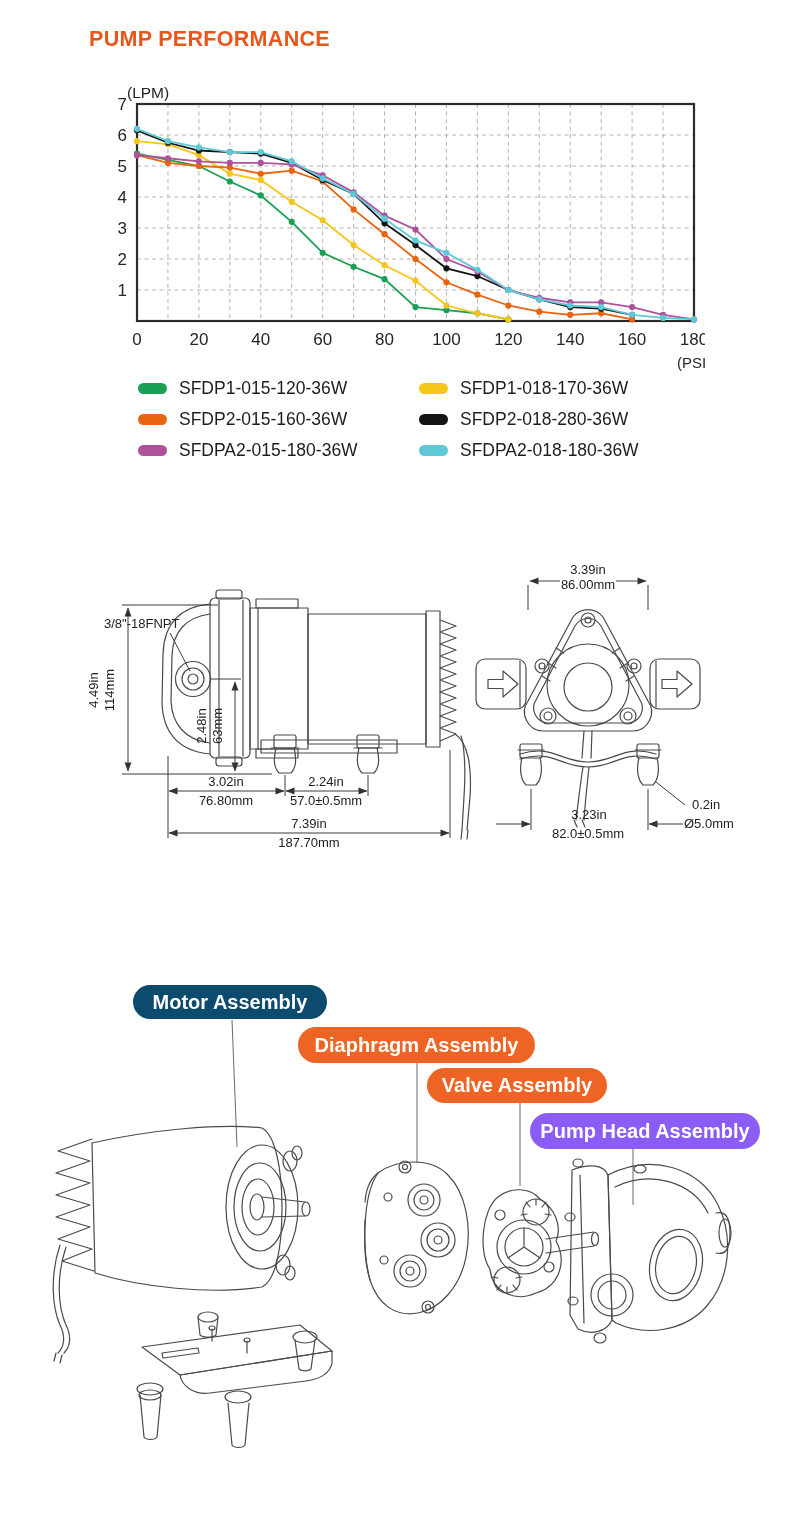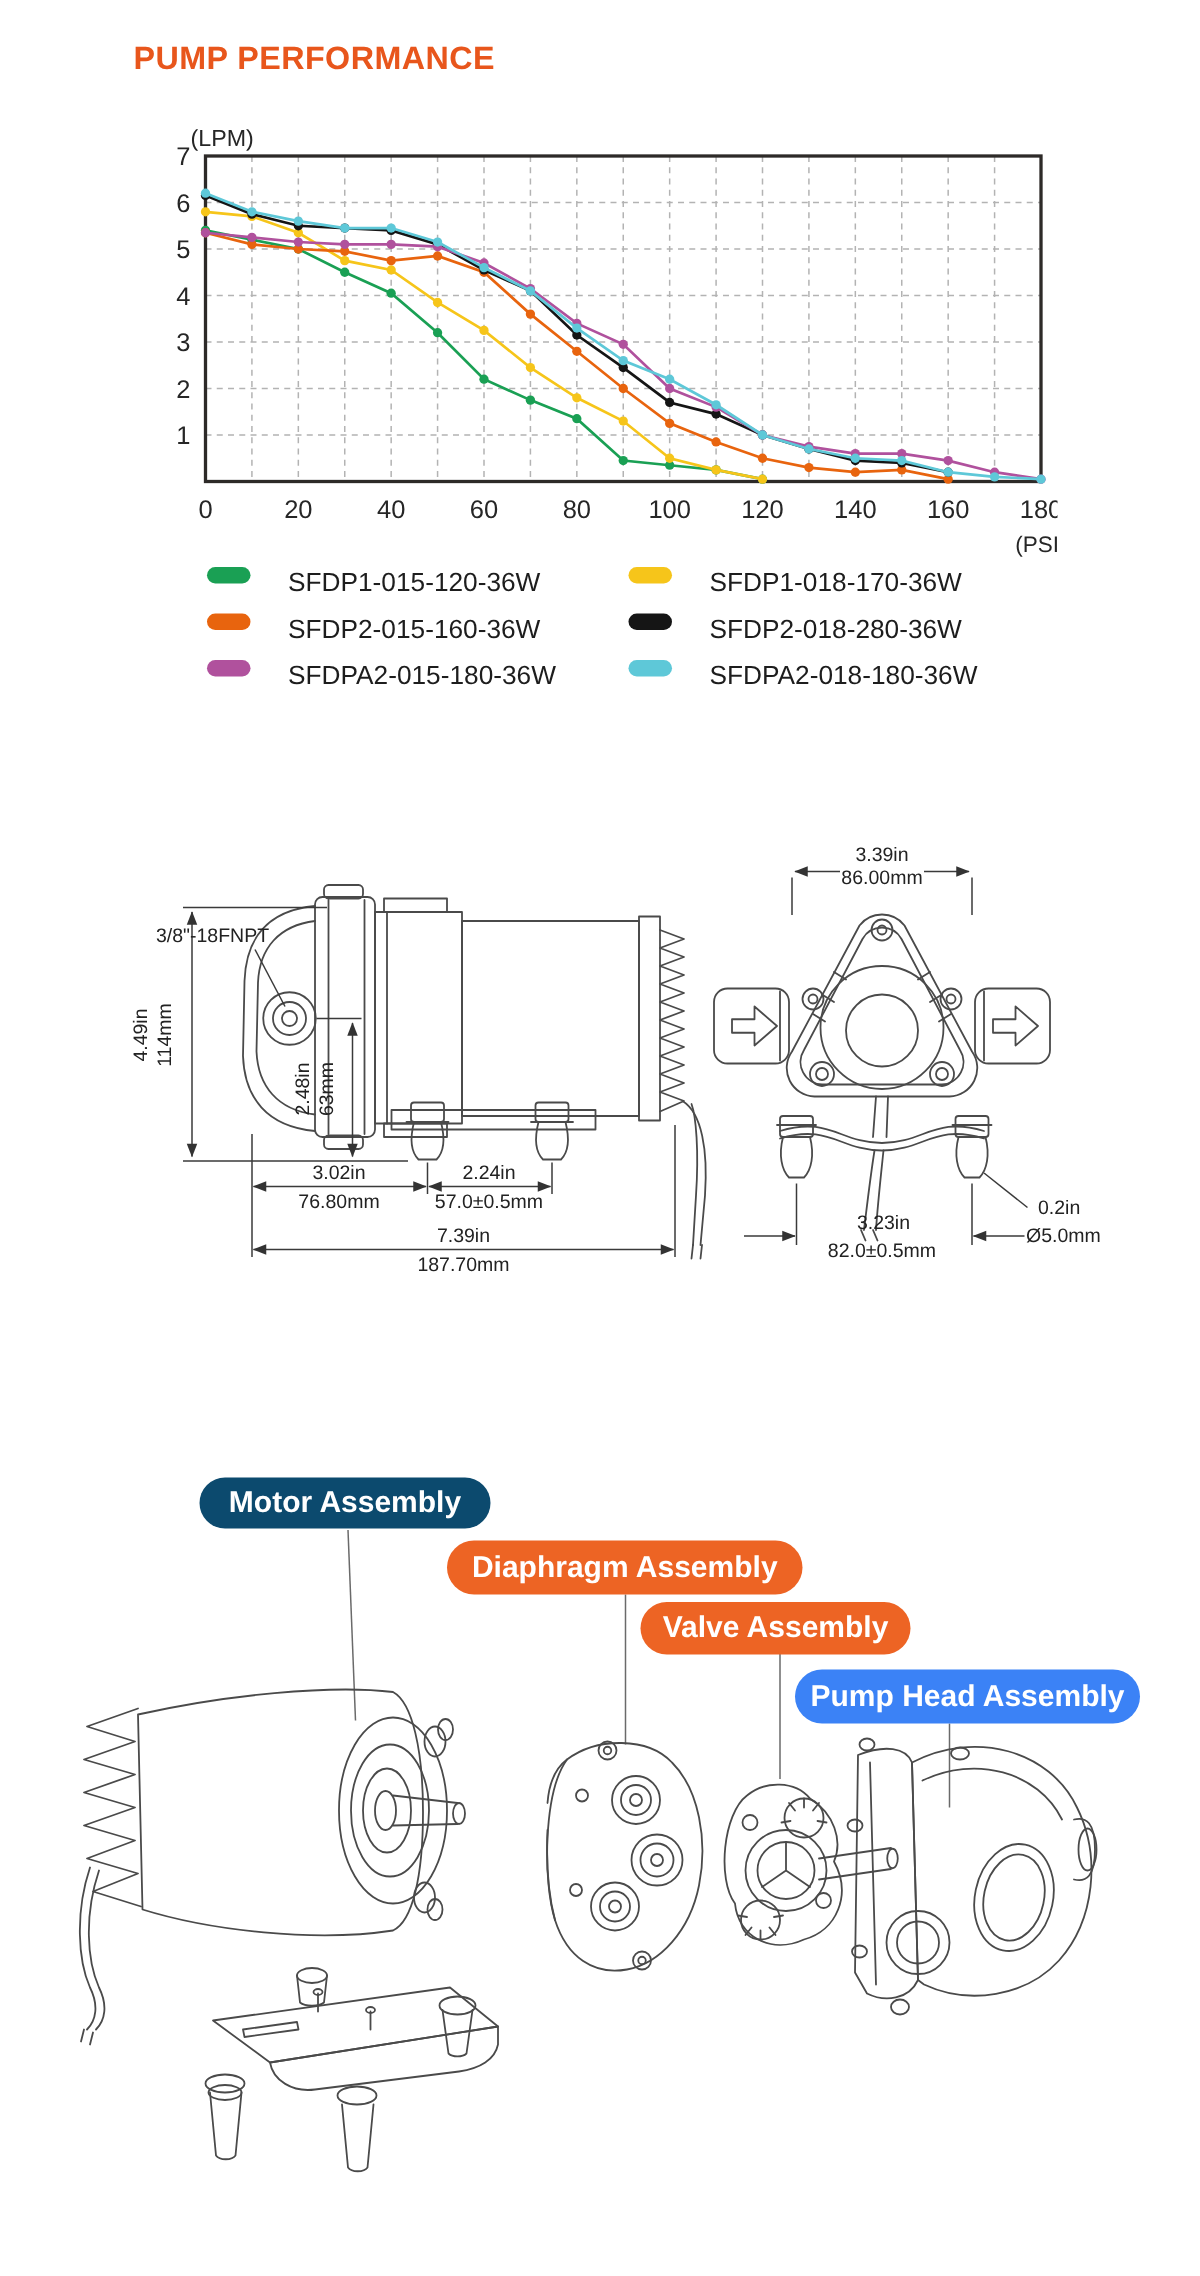--- a/index.html
+++ b/index.html
@@ -5,21 +5,21 @@
   html,body{margin:0;padding:0;background:#ffffff;}
   .page{position:relative;width:800px;height:1517px;background:#fff;overflow:hidden;
         font-family:"Liberation Sans",sans-serif;color:#1f1f1f;}
   .page-title{position:absolute;left:89px;top:27px;margin:0;font-size:21.5px;font-weight:bold;
         letter-spacing:.3px;color:#e8561c;}
   .y-unit{position:absolute;left:88px;top:84px;font-size:15.5px;color:#262626;margin-left:39px;}
   #chart-svg{position:absolute;left:85px;top:96px;}
   svg text{font-family:"Liberation Sans",sans-serif;}
   .legend{position:absolute;left:138px;top:378px;display:grid;grid-template-columns:281px auto;
         row-gap:10px;}
-  .legend-item{display:flex;align-items:flex-start;gap:25px;}
+  .legend-item{display:flex;align-items:center;gap:12px;}
   .swatch{display:inline-block;width:29px;height:10.5px;border-radius:5.5px;flex:0 0 auto;}
   .lg-label{font-size:17.5px;color:#1d1d1d;}
   .drawing{position:absolute;}
   #side-view{left:58px;top:562px;}
   #front-view{left:468px;top:558px;}
   .art{stroke:#4a4a4a;stroke-width:1.2;fill:none;stroke-linejoin:round;stroke-linecap:round;}
   .dims line,.dims path{stroke:#3a3a3a;stroke-width:1;fill:none;}
   .dim{font-size:13px;fill:#222;}
   #exploded-svg{position:absolute;left:0;top:965px;}
   .leader{stroke:#6a6a6a;stroke-width:1;}
@@ -435,17 +435,17 @@
 
   <div class="pill" id="pill-motor" style="background: #0c4a6e;">
     <span>Motor Assembly</span>
   </div>
   <div class="pill" id="pill-valve" style="background: rgb(237, 100, 36);">
     <span>Valve Assembly</span>
   </div>
   <div class="pill" id="pill-diaphragm" style="background: rgb(237, 100, 36);">
     <span>Diaphragm Assembly</span>
   </div>
-  <div class="pill" id="pill-pumphead" style="background: #3b82f6;">
+  <div class="pill" id="pill-pumphead" style="background: #8b5cf6;">
     <span>Pump Head Assembly</span>
   </div>
 
 </div>
 
 </body></html>

